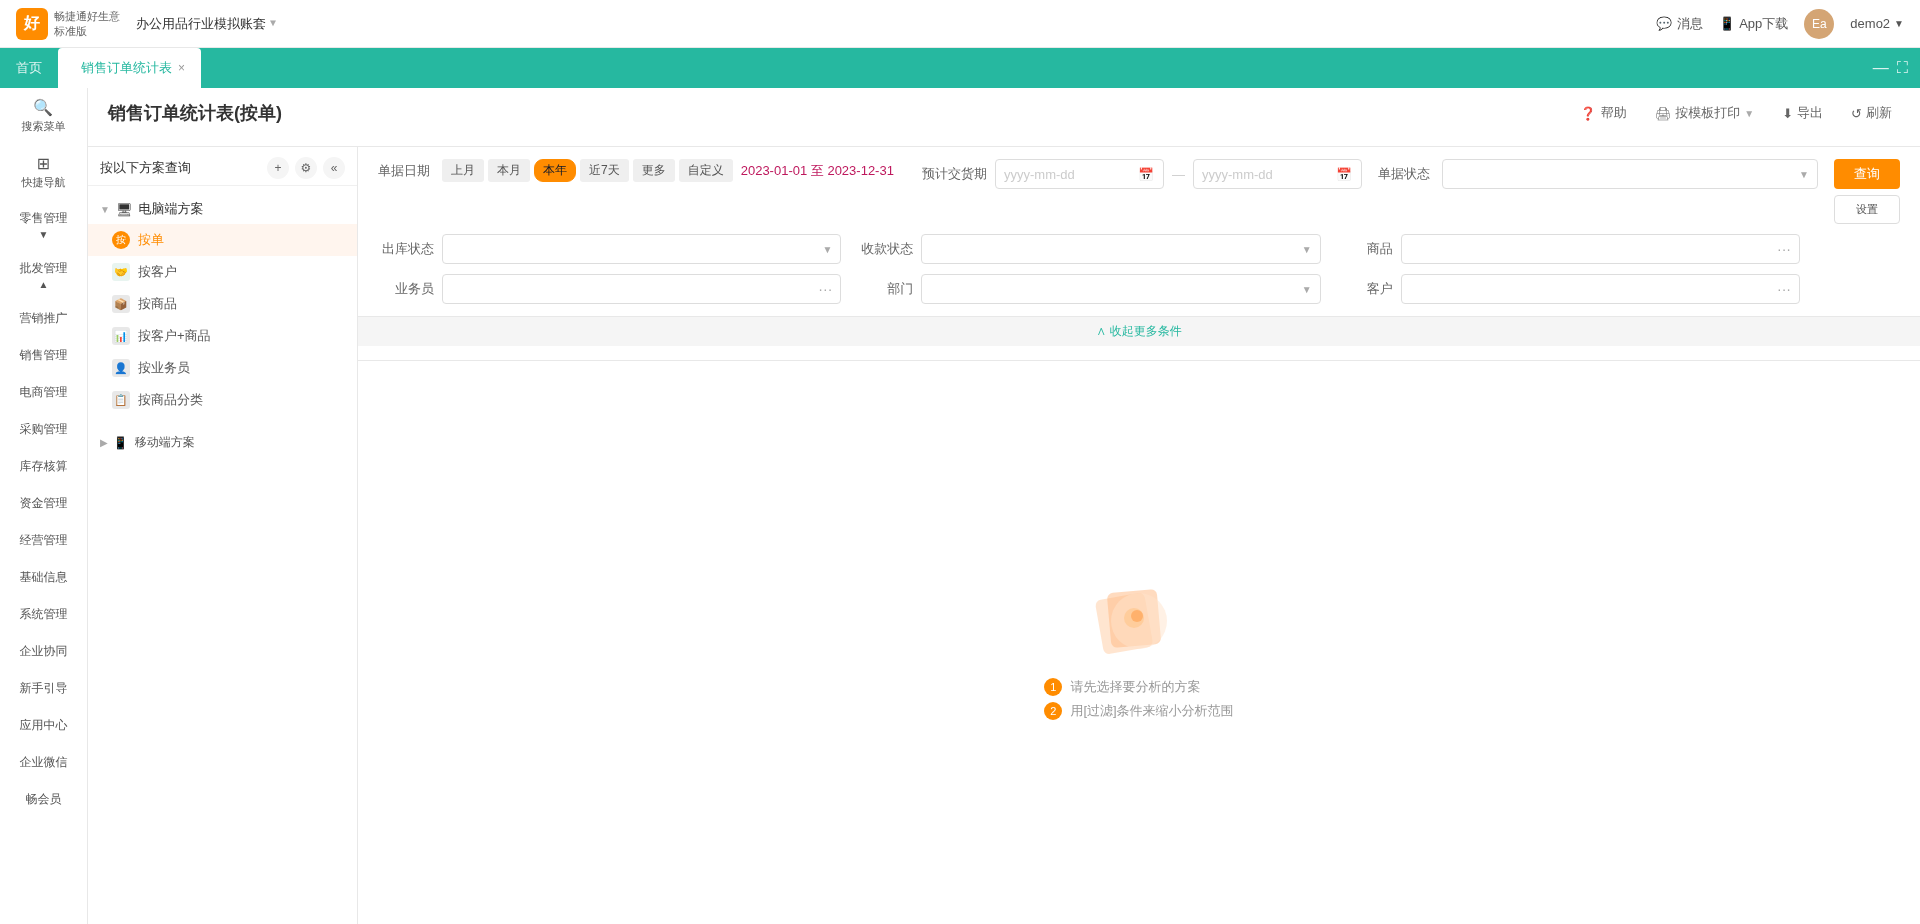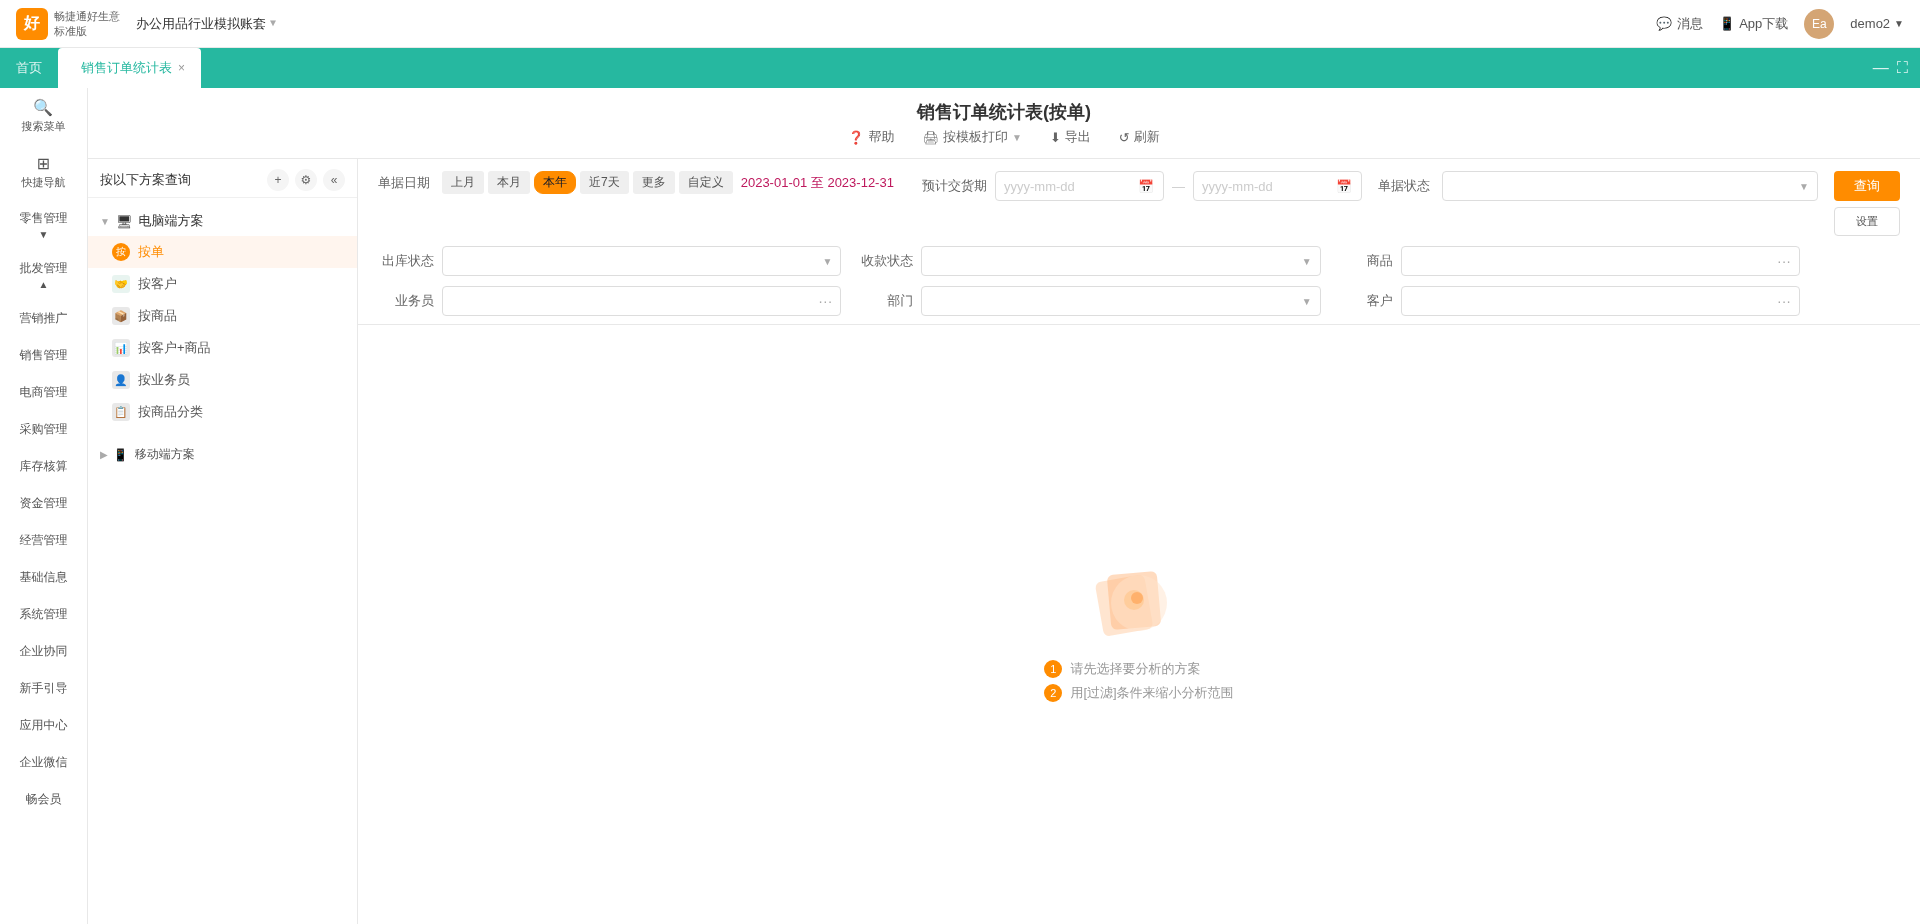--- a/index.html
+++ b/index.html
@@ -28,21 +28,21 @@
     .main-container { display: flex; flex: 1; overflow: hidden; }
 
     
     .sidebar { width: 88px; background: #fff; border-right: 1px solid #e8e8e8; display: flex; flex-direction: column; flex-shrink: 0; overflow-y: auto; }
     .nav-item { display: flex; align-items: center; padding: 10px 0; justify-content: center; flex-direction: column; gap: 2px; cursor: pointer; color: #555; font-size: 12px; }
 
     
     .page-content { flex: 1; display: flex; flex-direction: column; overflow: hidden; background: #f5f5f5; }
 
     
-    .content-header { background: #fff; padding: 12px 20px 8px; border-bottom: 1px solid #e8e8e8; display: flex; align-items: center; justify-content: space-between; flex-shrink: 0; flex-direction: column; }
+    .content-header { background: #fff; padding: 12px 20px 20px; border-bottom: 1px solid #e8e8e8; display: flex; align-items: center; justify-content: space-between; flex-shrink: 0; }
     .page-title { font-size: 18px; font-weight: 600; color: #333; }
     .header-actions { display: flex; align-items: center; gap: 12px; }
     .header-action-btn { display: flex; align-items: center; gap: 4px; color: #666; font-size: 13px; cursor: pointer; padding: 4px 8px; border-radius: 4px; }
 
     
     .two-panel { display: flex; flex: 1; overflow: hidden; }
 
     
     .left-panel { width: 270px; background: #fff; border-right: 1px solid #e8e8e8; flex-shrink: 0; overflow-y: auto; }
     .left-panel-header { padding: 10px 12px 6px; display: flex; align-items: center; justify-content: space-between; border-bottom: 1px solid #f0f0f0; }
@@ -57,21 +57,21 @@
     .tree-item.active { background: #fff5ee; color: #ff8c00; }
     .tree-icon { width: 18px; height: 18px; border-radius: 50%; background: #ff8c00; display: flex; align-items: center; justify-content: center; color: white; font-size: 10px; flex-shrink: 0; }
     .tree-icon-sq { width: 18px; height: 18px; border-radius: 3px; background: #e8e8e8; display: flex; align-items: center; justify-content: center; color: #666; font-size: 10px; flex-shrink: 0; }
     .tree-sub-section { padding: 4px 0; }
     .tree-sub-header { padding: 6px 12px; display: flex; align-items: center; gap: 6px; cursor: pointer; color: #555; font-size: 12px; }
 
     
     .right-panel { flex: 1; display: flex; flex-direction: column; overflow: hidden; background: #f5f5f5; }
 
     
-    .filter-section { background: #fff; padding: 12px 20px 8px; border-bottom: 1px solid #e8e8e8; flex-shrink: 0; }
+    .filter-section { background: #fff; padding: 12px 20px 14px; border-bottom: 1px solid #e8e8e8; flex-shrink: 0; }
     .filter-label { color: #666; font-size: 13px; white-space: nowrap; min-width: 56px; }
     .date-filter-btns { display: flex; align-items: center; gap: 4px; }
     .date-btn { padding: 2px 8px; border-radius: 3px; font-size: 12px; cursor: pointer; border: 1px solid transparent; color: #555; }
     .date-btn.active { background: #ff8c00; color: #0f172a; border-color: #ff8c00; border-radius: 9px; }
     .date-range { font-size: 13px; color: #be185d; }
 
     .search-btn { padding: 6px 20px; background: #ff8c00; color: #fff; border: none; border-radius: 4px; font-size: 13px; cursor: pointer; font-weight: 500; }
     .settings-btn { padding: 6px 16px; background: #fff; color: #555; border: 1px solid #ddd; border-radius: 4px; font-size: 11px; cursor: pointer; }
     .btn-group { display: flex; flex-direction: column; gap: 6px; margin-left: auto; flex-shrink: 0; }
 
@@ -384,20 +384,21 @@
             </div>
             <div class="filter-cell">
               <span class="filter-cell-label">客户</span>
               <div class="input-wrapper filter-cell-control">
                 <span></span>
                 <span class="dot-dot-dot">···</span>
               </div>
             </div>
           </div>
 
+          <div class="collapse-btn" style="margin-top:12px; margin-left:-20px; margin-right:-20px;">∧ 收起更多条件</div>
         </div>
 
         <div class="empty-state">
           <div class="empty-content">
             <div class="empty-icon">
               <svg width="120" height="100" viewBox="0 0 120 100" xmlns="http://www.w3.org/2000/svg">
                 <rect x="20" y="30" width="50" height="55" rx="6" fill="#ffd4b0" opacity="0.6" transform="rotate(-10 45 57)"></rect>
                 <rect x="30" y="25" width="50" height="55" rx="6" fill="#ffb880" opacity="0.5" transform="rotate(-5 55 52)"></rect>
                 <circle cx="60" cy="55" r="28" fill="#ffe4cc" opacity="0.5"></circle>
                 <circle cx="55" cy="52" r="10" fill="#ffc890" opacity="0.7"></circle>

